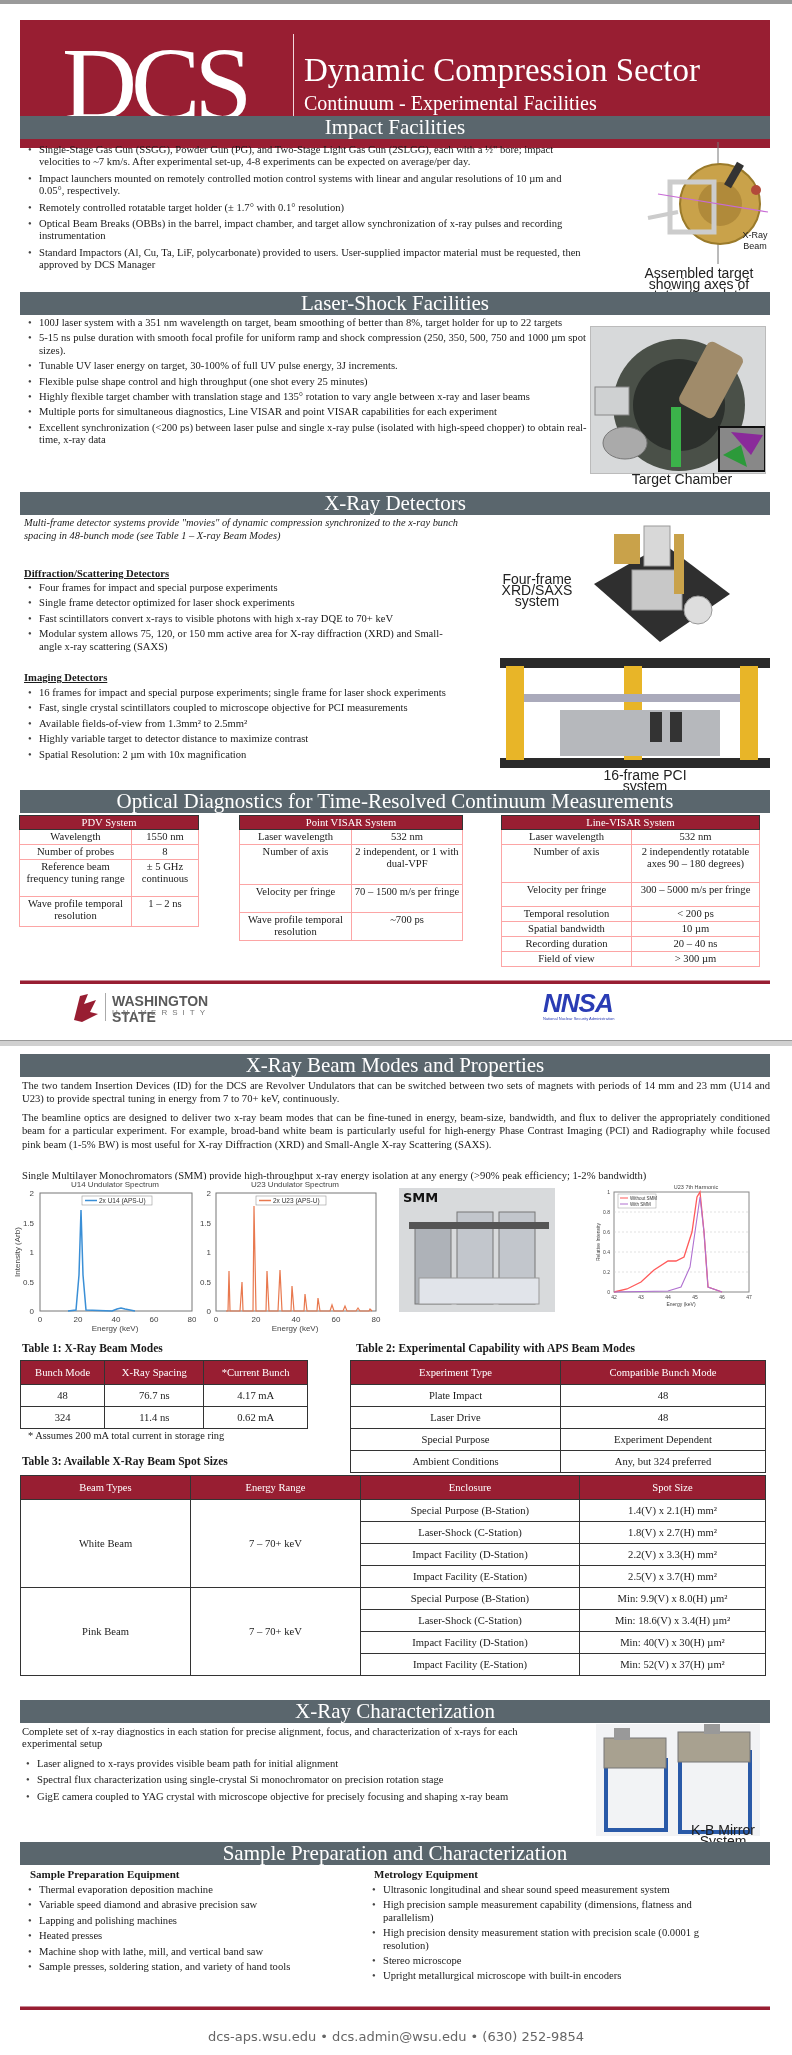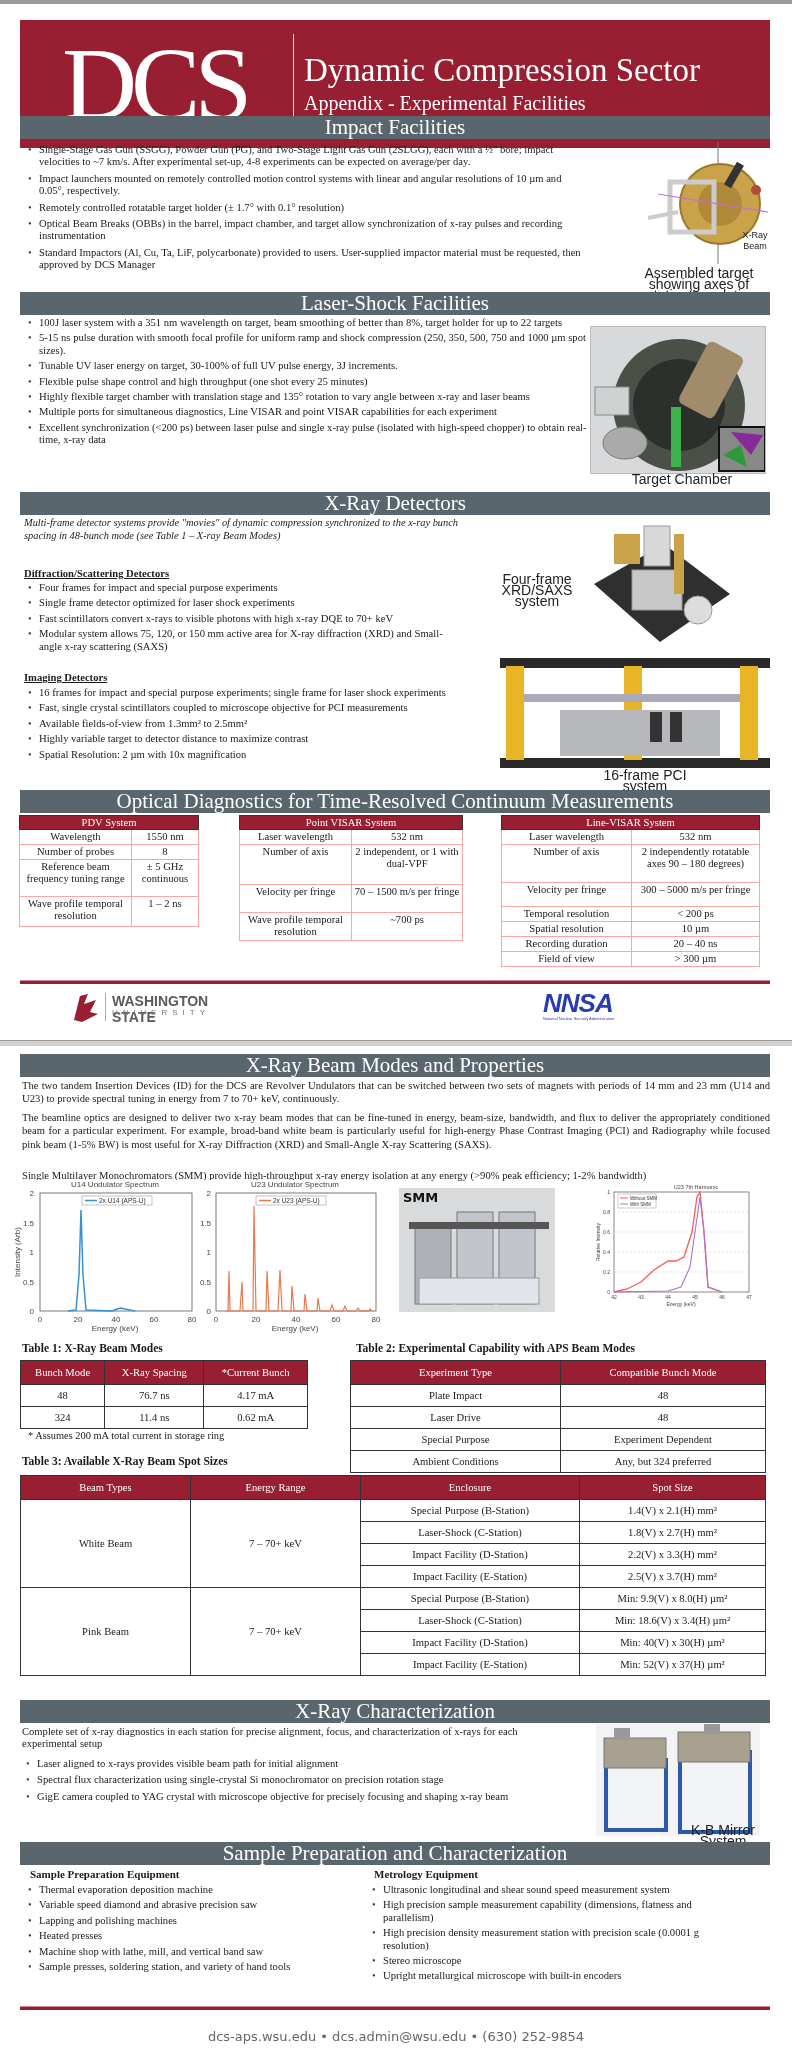--- a/index.html
+++ b/index.html
@@ -46,21 +46,21 @@
 </style>
 </head>
 <body>
 
 <div class="page page1">
 
   <div class="banner">
     <div class="logo">DCS</div>
     <div class="vline"></div>
     <div class="t1">Dynamic Compression Sector</div>
-    <div class="t2">Appendix - Experimental Facilities</div>
+    <div class="t2">Continuum - Experimental Facilities</div>
   </div>
 
   <div class="sec-head" style="top:112px;">Impact Facilities</div>
   <ul class="bul" style="left:24px; top:140px; width:560px;">
     <li>Single-Stage Gas Gun (SSGG), Powder Gun (PG), and Two-Stage Light Gas Gun (2SLGG), each with a ½" bore; impact velocities to ~7 km/s.  After experimental set-up, 4-8 experiments can be expected on average/per day.</li>
     <li>Impact launchers mounted on remotely controlled motion control systems with linear and angular resolutions of 10 µm and 0.05°, respectively.</li>
     <li>Remotely controlled rotatable target holder (± 1.7° with 0.1° resolution)</li>
     <li>Optical Beam Breaks (OBBs) in the barrel, impact chamber, and target allow synchronization of x-ray pulses and recording instrumentation</li>
     <li>Standard Impactors (Al, Cu, Ta, LiF, polycarbonate) provided to users.  User-supplied impactor material must be requested, then approved by DCS Manager</li>
   </ul>
@@ -212,21 +212,21 @@
         </tr>
     <tr>
           <td style="height:24px;">Velocity per fringe</td>
           <td>300 – 5000 m/s per fringe</td>
         </tr>
     <tr>
           <td>Temporal resolution</td>
           <td>&lt; 200 ps</td>
         </tr>
     <tr>
-          <td>Spatial resolution</td>
+          <td>Spatial bandwidth</td>
           <td>10 µm</td>
         </tr>
     <tr>
           <td>Recording duration</td>
           <td>20 – 40 ns</td>
         </tr>
     <tr>
           <td>Field of view</td>
           <td>&gt; 300 µm</td>
         </tr>

